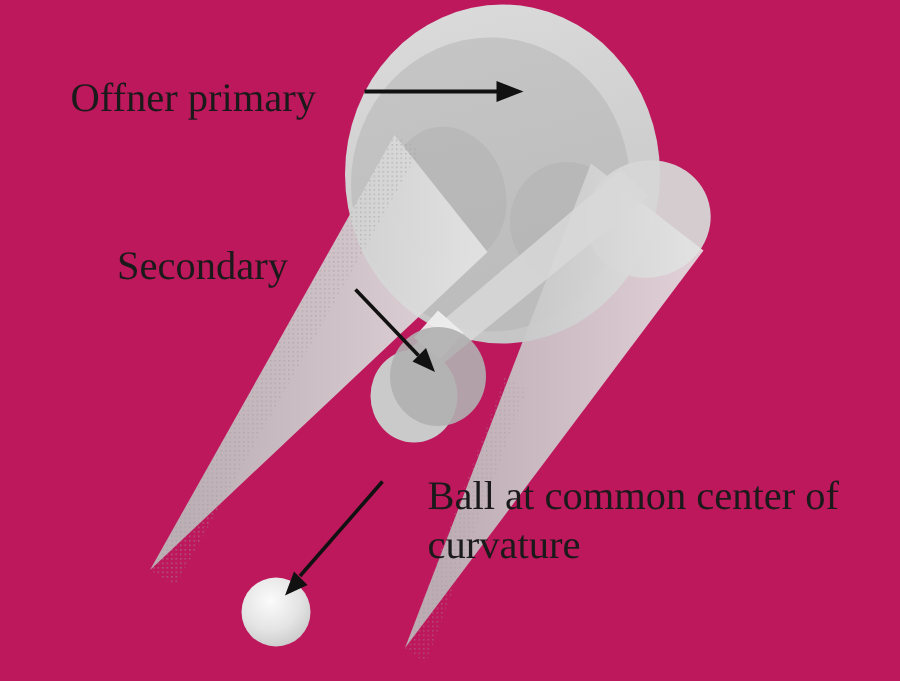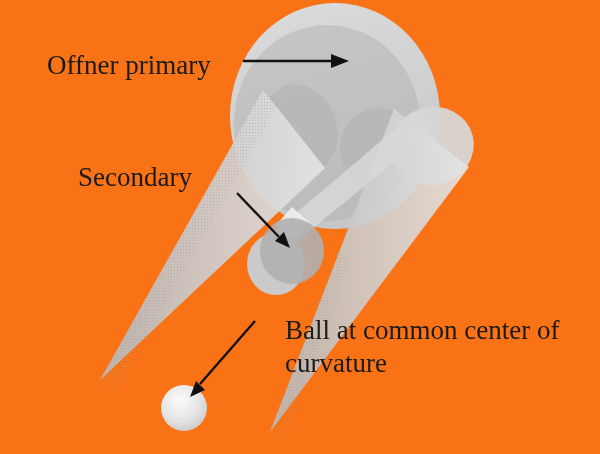--- a/index.html
+++ b/index.html
@@ -4,21 +4,21 @@
 <style>
   html, body {
     margin: 0;
     padding: 0;
     background: #ffffff;
   }
   .stage {
     position: relative;
     width: 600px;
     height: 454px;
-    background: #f97316;
+    background: #be185d;
     overflow: hidden;
   }
   svg { display: block; }
   text.diagram-label {
     font-family: "Liberation Serif", "DejaVu Serif", serif;
     font-size: 27px;
     fill: #1a1a1a;
   }
 </style>
 </head>

